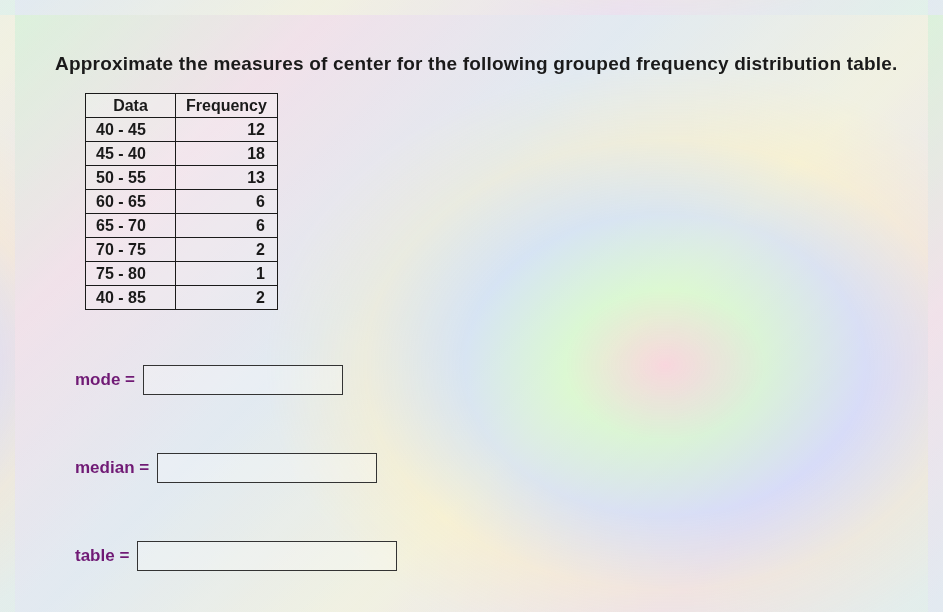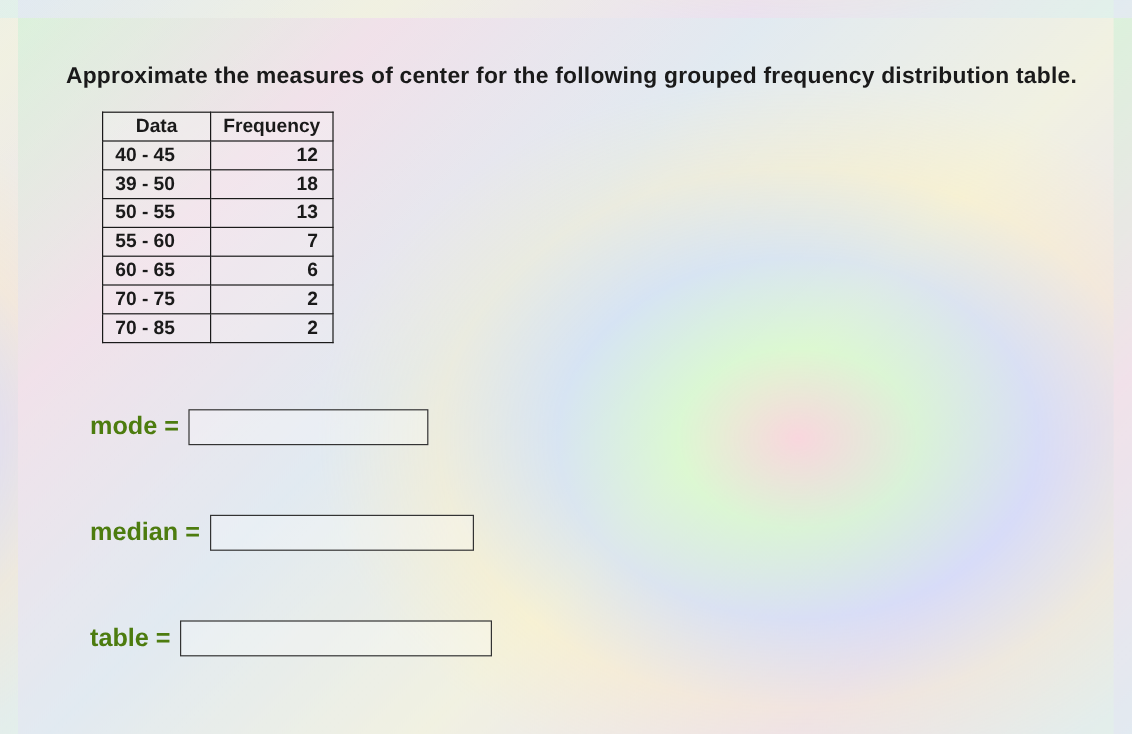--- a/index.html
+++ b/index.html
@@ -71,23 +71,23 @@
       padding-right: 12px;
       padding-left: 16px;
     }
     .answer-row {
       display: flex;
       align-items: center;
       margin-left: 20px;
       margin-bottom: 28px;
     }
     .answer-label {
-      font-size: 21px;
+      font-size: 17px;
       font-weight: bold;
-      color: #4d7c0f;
+      color: #701a75;
       margin-right: 6px;
     }
     .answer-input {
       border: 1.5px solid #333;
       background: rgba(255,255,255,0.25);
       height: 30px;
       padding: 2px 6px;
       font-size: 15px;
     }
     .input-mode {
@@ -115,41 +115,45 @@
         <th class="data-col">Data</th>
         <th class="freq-col">Frequency</th>
       </tr>
     </thead>
     <tbody>
       <tr>
         <td class="data-cell">40 - 45</td>
         <td class="freq-cell">12</td>
       </tr>
       <tr>
-        <td class="data-cell">39 - 50</td>
+        <td class="data-cell">45 - 40</td>
         <td class="freq-cell">18</td>
       </tr>
       <tr>
         <td class="data-cell">50 - 55</td>
         <td class="freq-cell">13</td>
       </tr>
       <tr>
-        <td class="data-cell">55 - 60</td>
-        <td class="freq-cell">7</td>
+        <td class="data-cell">60 - 65</td>
+        <td class="freq-cell">6</td>
       </tr>
       <tr>
-        <td class="data-cell">60 - 65</td>
+        <td class="data-cell">65 - 70</td>
         <td class="freq-cell">6</td>
       </tr>
       <tr>
         <td class="data-cell">70 - 75</td>
         <td class="freq-cell">2</td>
       </tr>
       <tr>
-        <td class="data-cell">70 - 85</td>
+        <td class="data-cell">75 - 80</td>
+        <td class="freq-cell">1</td>
+      </tr>
+      <tr>
+        <td class="data-cell">40 - 85</td>
         <td class="freq-cell">2</td>
       </tr>
     </tbody>
   </table>
 </div>
 
 <div class="answer-row">
   <span class="answer-label">mode =</span>
   <input type="text" class="answer-input input-mode" value="" style="">
 </div>

